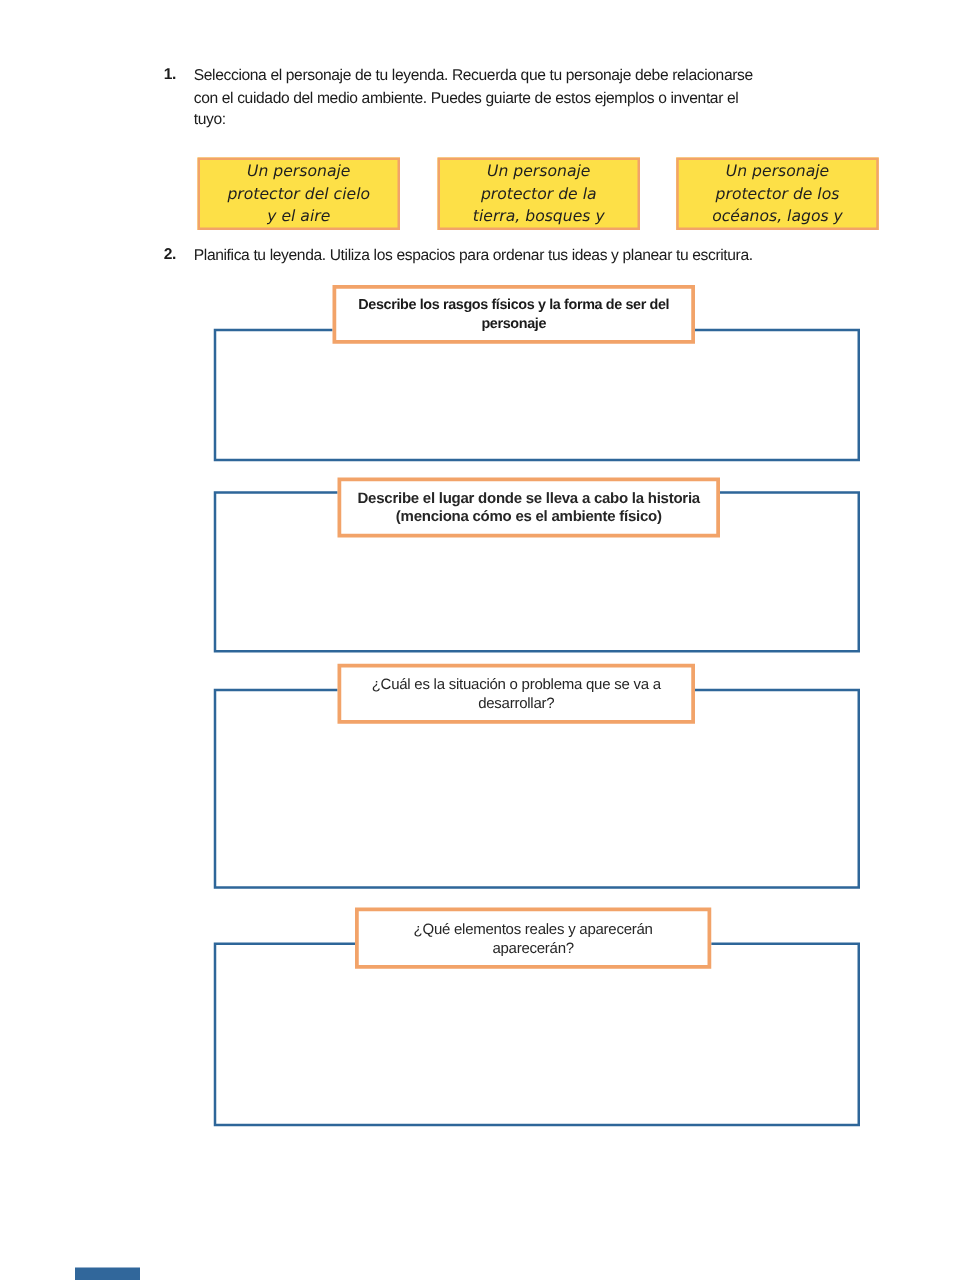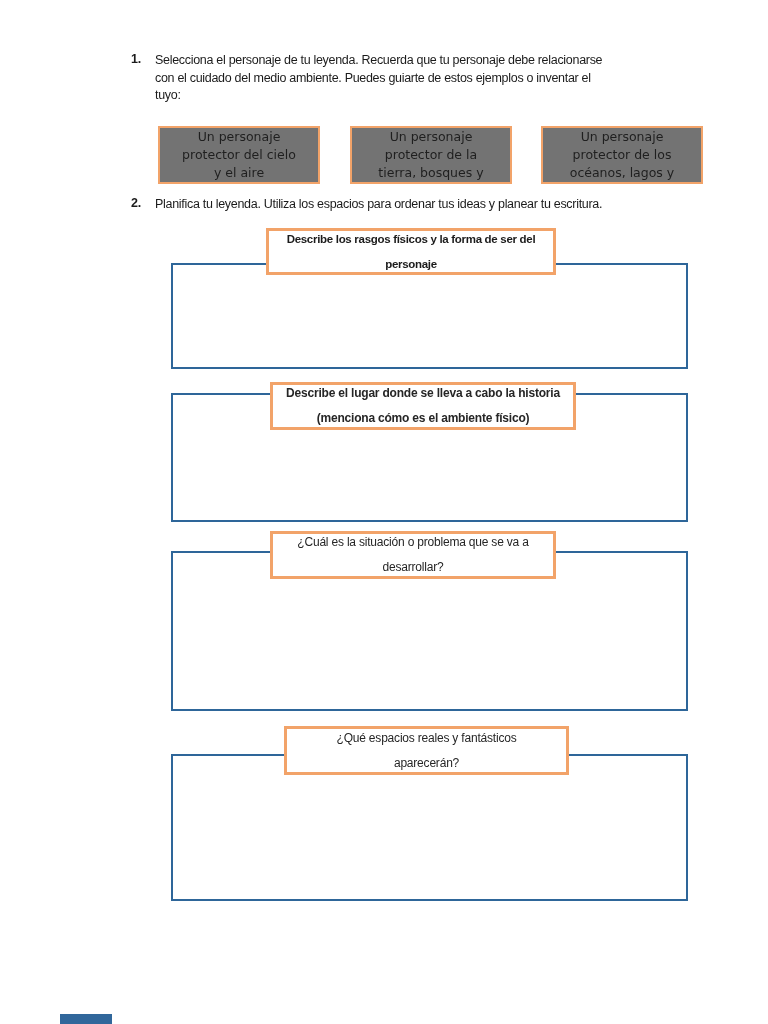--- a/index.html
+++ b/index.html
@@ -21,43 +21,43 @@
   .instruction .txt{
     font-weight:normal;font-size:12.5px;line-height:17.5px;letter-spacing:-0.3px;
     white-space:pre-line;width:590px;
   }
   #instr1{left:131px;top:52px;}
   #instr2{left:131px;top:196px;}
 
   
   .example-box{
     position:absolute;top:126px;height:58px;width:162px;
-    border:2px solid #F2A369;background:#737373;
+    border:2px solid #F2A369;background:#fde047;
     display:flex;align-items:center;justify-content:center;
     text-align:center;
     font-family:"DejaVu Sans", sans-serif;
     font-size:12.5px;line-height:18px;color:#1f1f1f;
-    white-space:pre-line;box-sizing:border-box;
+    white-space:pre-line;box-sizing:border-box;font-style:italic;
   }
   #ex1{left:158px;}
   #ex2{left:350px;}
   #ex3{left:541px;}
 
   
   .answer-box{
     position:absolute;left:171px;width:517px;
     border:2px solid #2E6699;background:#fff;
     box-sizing:border-box;z-index:1;
   }
   .label-box{
     position:absolute;
     border:3px solid #F2A369;background:#fff;
     display:flex;align-items:center;justify-content:center;
     text-align:center;z-index:2;
-    font-size:12px;line-height:25px;letter-spacing:-0.2px;color:#262626;
+    font-size:12px;line-height:15px;letter-spacing:-0.2px;color:#262626;
     white-space:pre-line;box-sizing:border-box;padding:2px 6px;
   }
   .label-box.bold{font-weight:bold;font-size:11.5px;letter-spacing:-0.3px;color:#1b1b1b;}
 
   #box1{top:263px;height:106px;}
   #lbl1{left:266px;top:228px;width:290px;height:47px;}
 
   #box2{top:393px;height:129px;}
   #lbl2{left:270px;top:382px;width:306px;height:48px;font-weight:bold;}
 
@@ -105,19 +105,19 @@
   <div class="answer-box" id="box1"></div>
 
   <div class="label-box" id="lbl2">Describe el lugar donde se lleva a cabo la historia
 (menciona cómo es el ambiente físico)</div>
   <div class="answer-box" id="box2"></div>
 
   <div class="label-box" id="lbl3">¿Cuál es la situación o problema que se va a
 desarrollar?</div>
   <div class="answer-box" id="box3"></div>
 
-  <div class="label-box" id="lbl4">¿Qué espacios reales y fantásticos
+  <div class="label-box" id="lbl4">¿Qué elementos reales y aparecerán
 aparecerán?</div>
   <div class="answer-box" id="box4"></div>
 
   <div class="next-page-sliver"></div>
 
 </div>
 
 </body></html>

